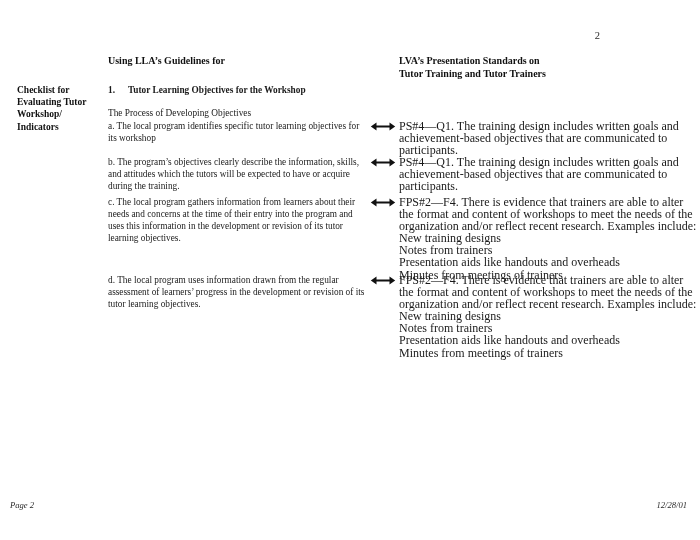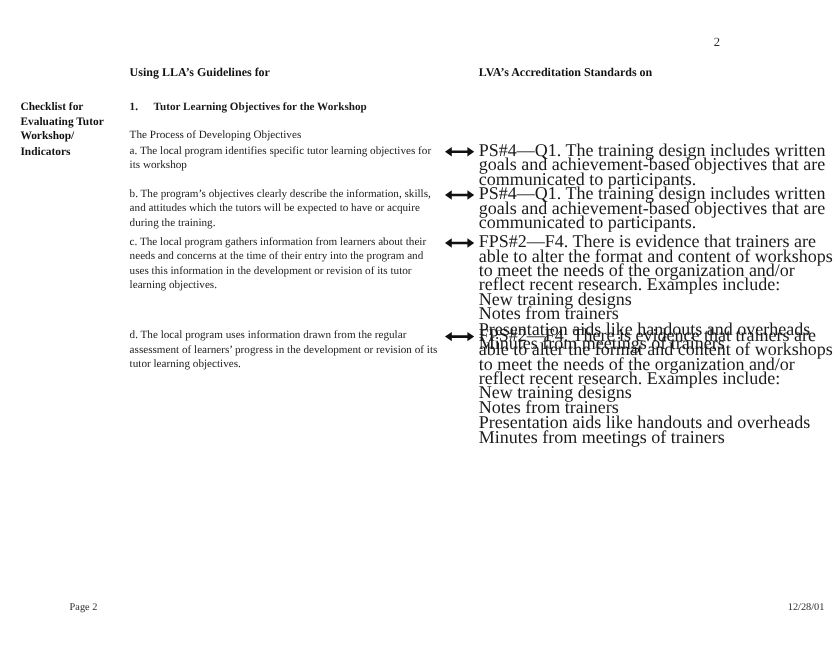--- a/index.html
+++ b/index.html
@@ -105,21 +105,21 @@
     font-size: 13px;
     line-height: 12px;
     text-align: center;
     color: #111;
   }
   .row-arrow svg { display: block; margin: 0 auto; }
   .row-right {
     position: absolute;
     left: 399px;
     width: 302px;
-    font-size: 15px;
+    font-size: 12px;
     line-height: 12.1px;
   }
   .row-right .sublist {
     margin: 0;
     padding: 0;
     list-style: none;
   }
   .row-right .sublist li { white-space: nowrap; }
 
   
@@ -135,40 +135,41 @@
   .footer {
     position: absolute;
     left: 0;
     bottom: 0;
     width: 700px;
     height: 40px;
   }
   .footer-left, .footer-right {
     position: absolute;
     top: 0;
+    font-style: italic;
     font-size: 8.6px;
     color: #2b2b2b;
-    margin-left: 48px;
   }
   .footer-left  { left: 10px; }
   .footer-right { right: 13px; }
 </style>
 </head>
 <body>
 
 <div class="page">
 
   <div class="top-page-number">2</div>
 
   <div class="col-head col-head-left">
     <div>Using LLA’s Guidelines for</div>
   </div>
 
   <div class="col-head col-head-right">
-    <div>LVA’s Accreditation Standards on</div>
+    <div>LVA’s Presentation Standards on</div>
+    <div>Tutor Training and Tutor Trainers</div>
   </div>
 
   <div class="sidebar-label">
     <div>Checklist for</div>
     <div>Evaluating Tutor</div>
     <div>Workshop/</div>
     <div>Indicators</div>
   </div>
 
   <div class="left-col">

